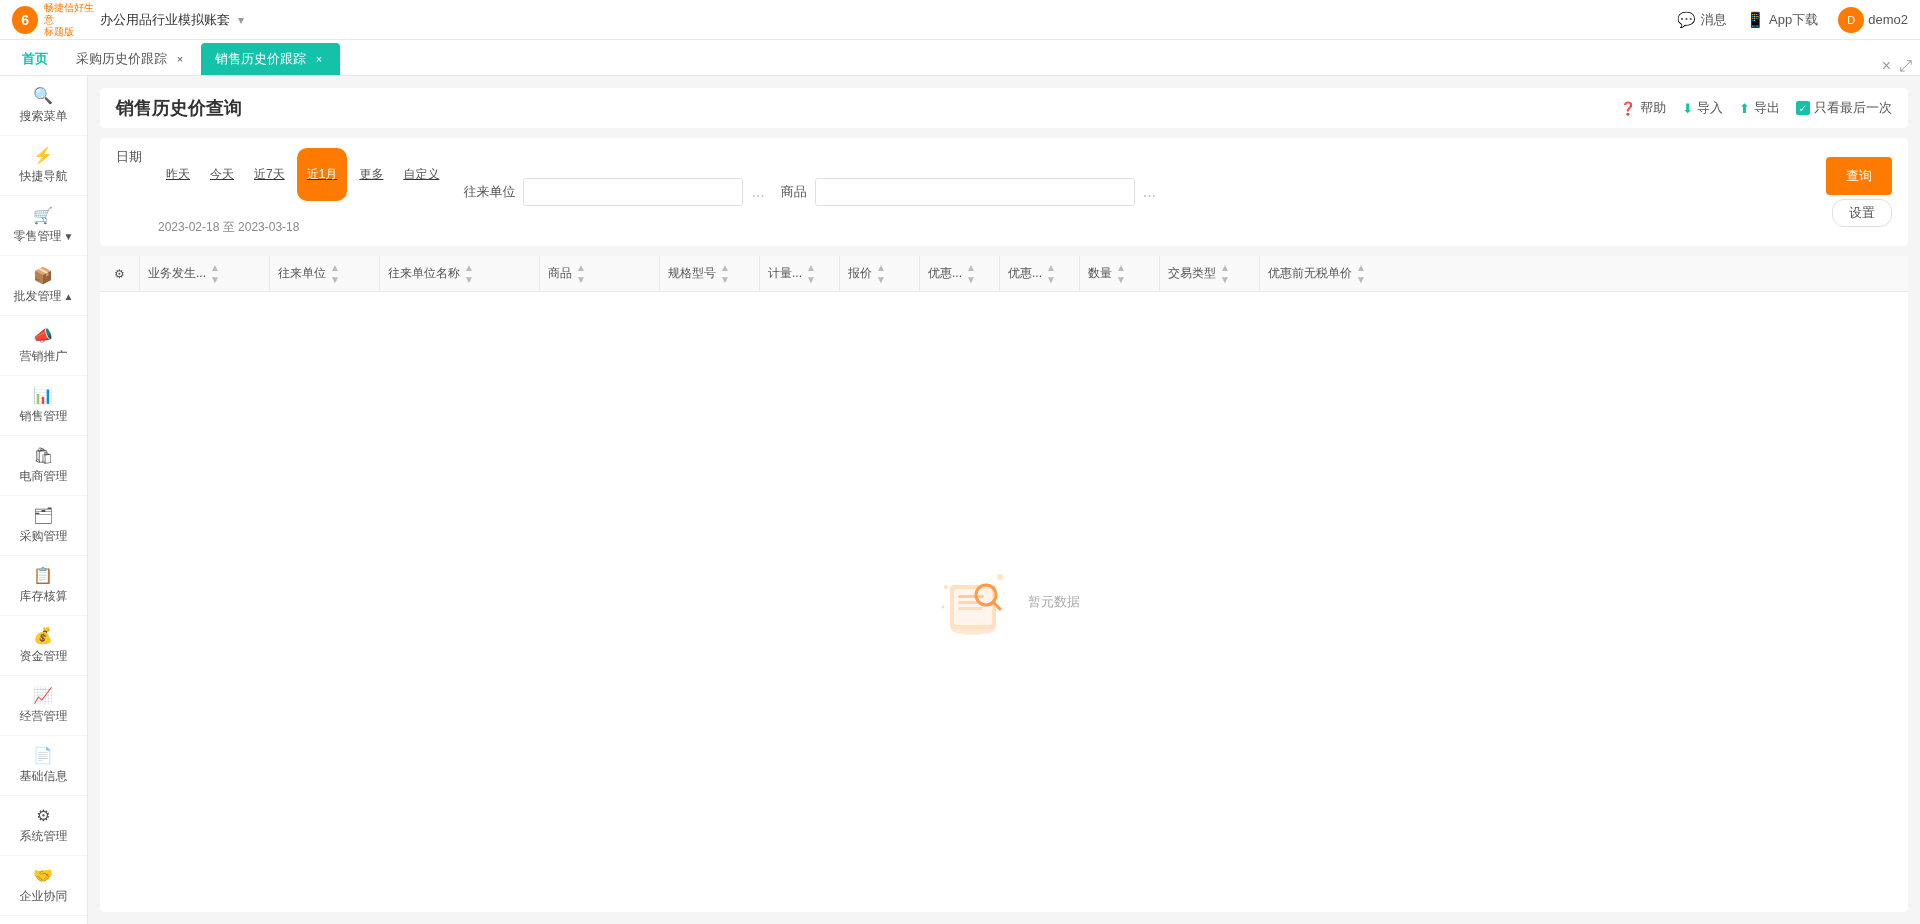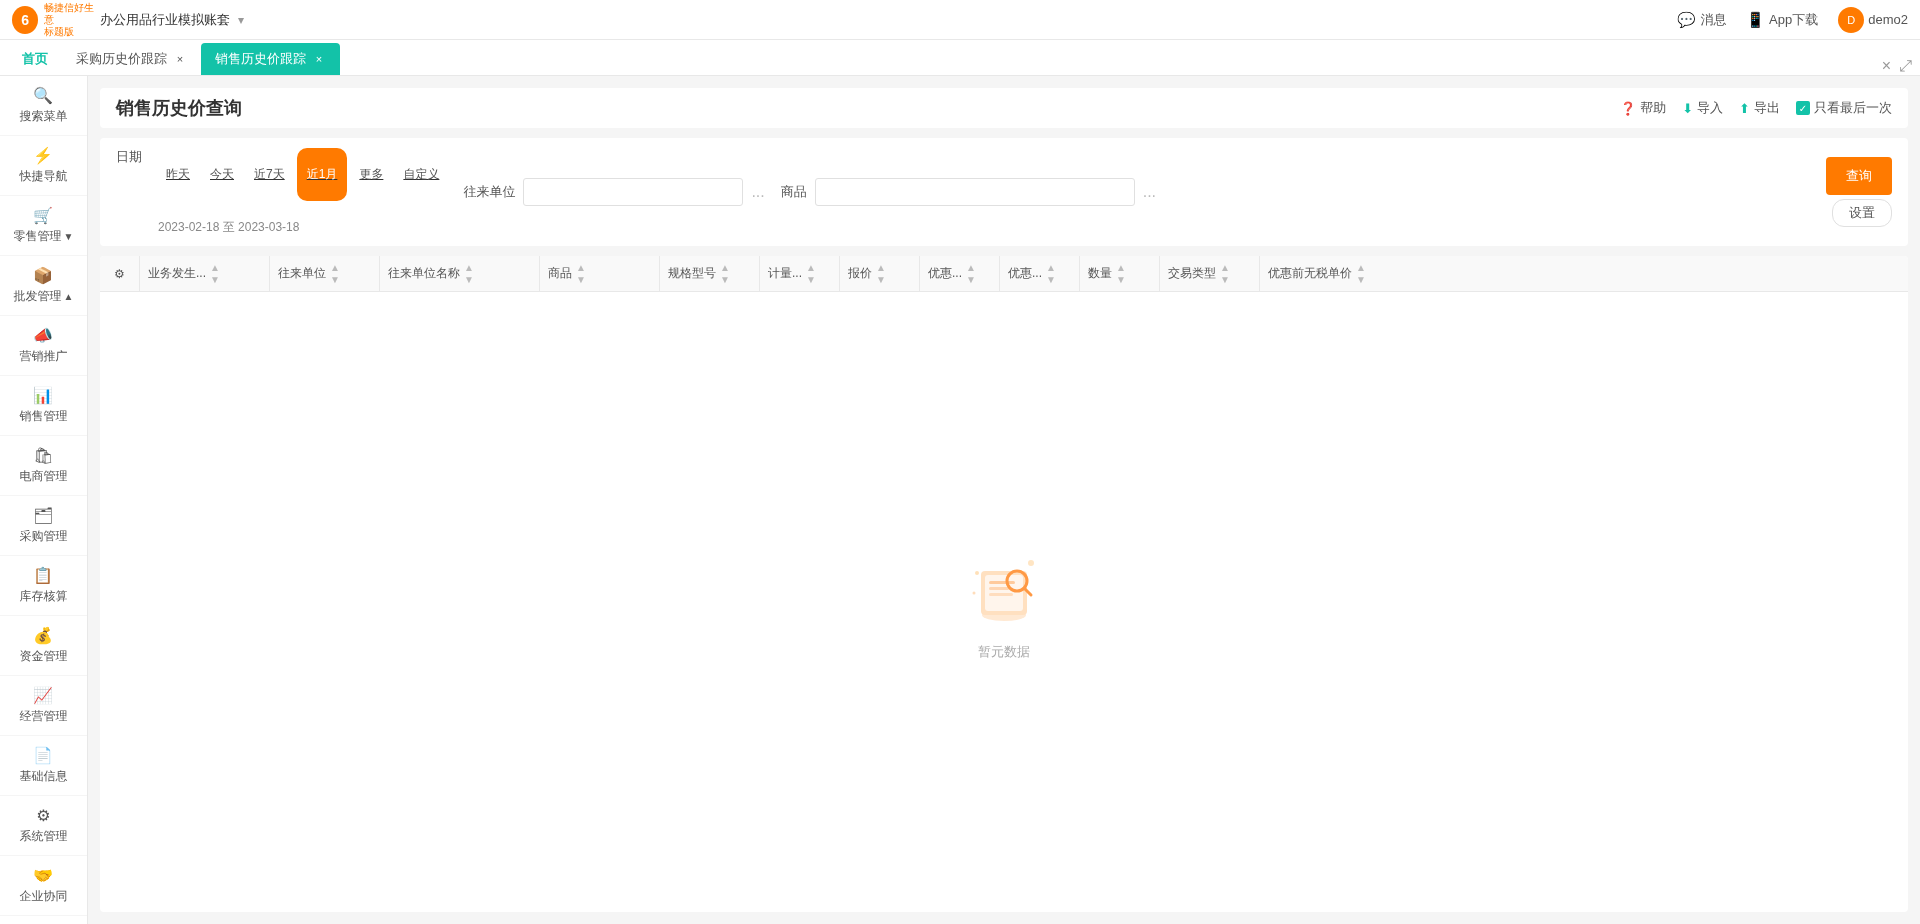--- a/index.html
+++ b/index.html
@@ -363,21 +363,21 @@
     .table-body {
       flex: 1;
       display: flex;
       align-items: center;
       justify-content: center;
       flex-direction: column;
       gap: 8px;
     }
     .empty-state {
       display: flex;
-      flex-direction: column;
+      flex-direction: row;
       align-items: center;
       gap: 10px;
     }
     .empty-text {
       font-size: 13px;
       color: #aaa;
     }
 
     
     ::-webkit-scrollbar { width: 4px; }

